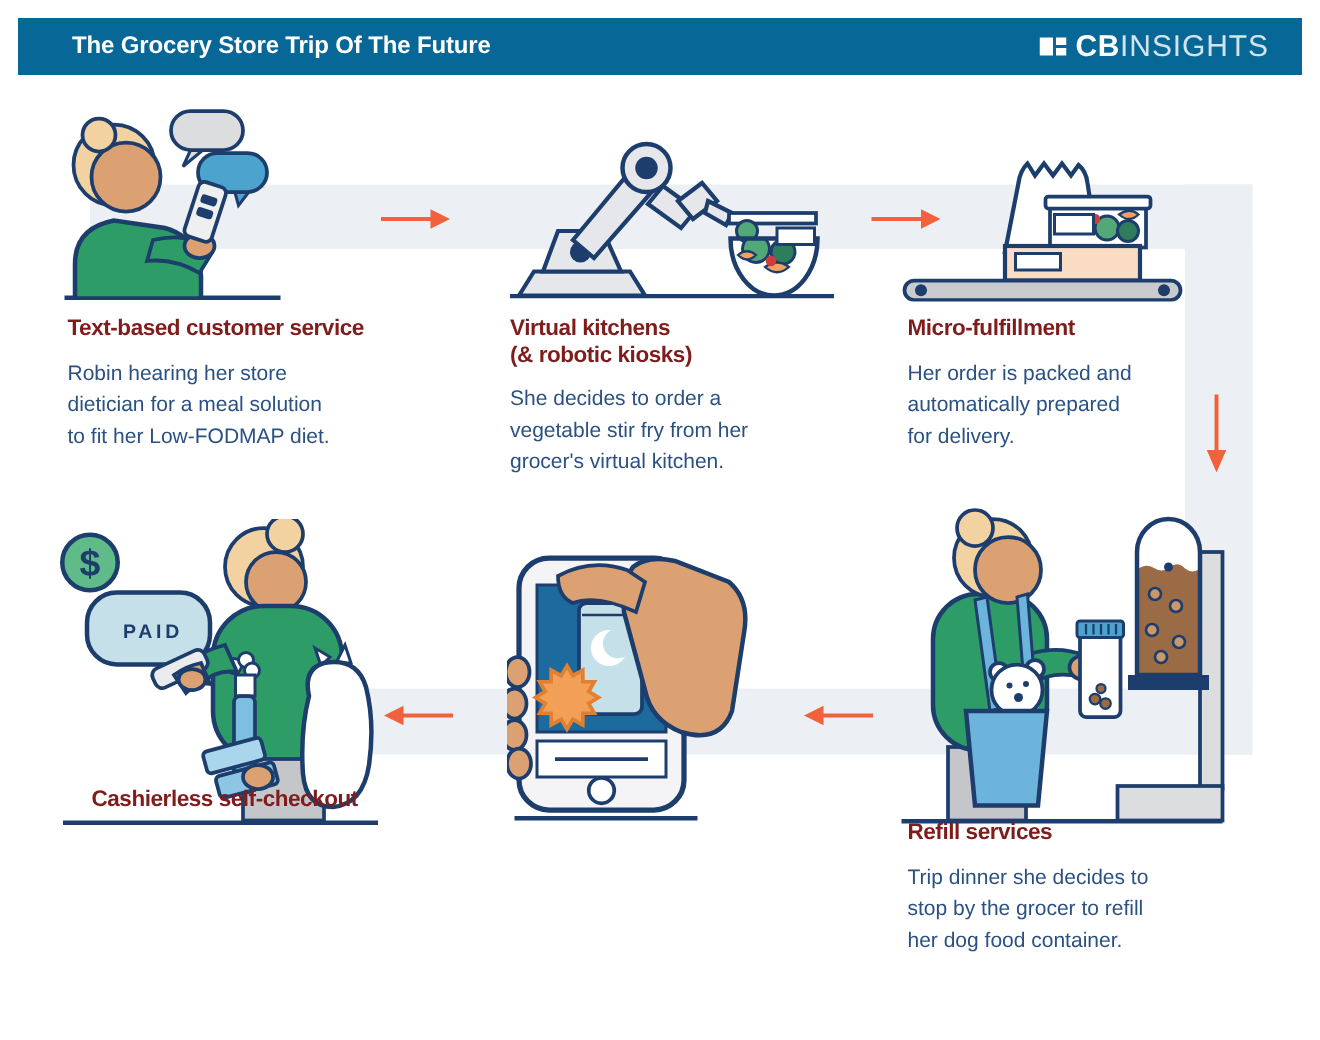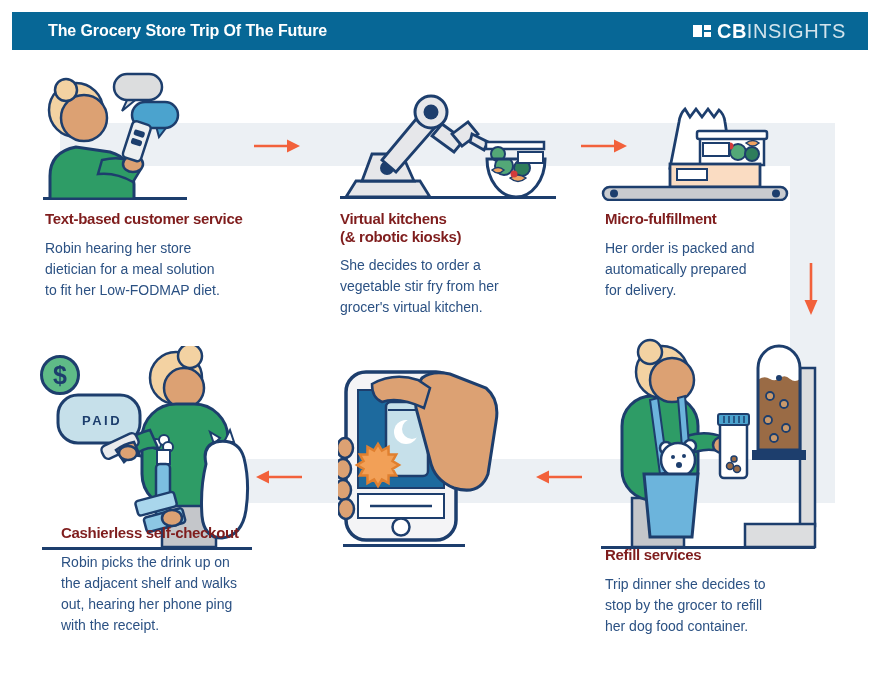--- a/index.html
+++ b/index.html
@@ -290,19 +290,15 @@
 grocer's virtual kitchen.</p>
   </div>
   <div class="panel pos-p4">
     <h2>Refill services</h2>
     <p>Trip dinner she decides to
 stop by the grocer to refill
 her dog food container.</p>
   </div>
   <div class="panel pos-p6">
     <h2>Cashierless self-checkout</h2>
-    <p>Robin picks the drink up on
-the adjacent shelf and walks
-out, hearing her phone ping
-with the receipt.</p>
   </div>
 
 </div>
 
 </body></html>

